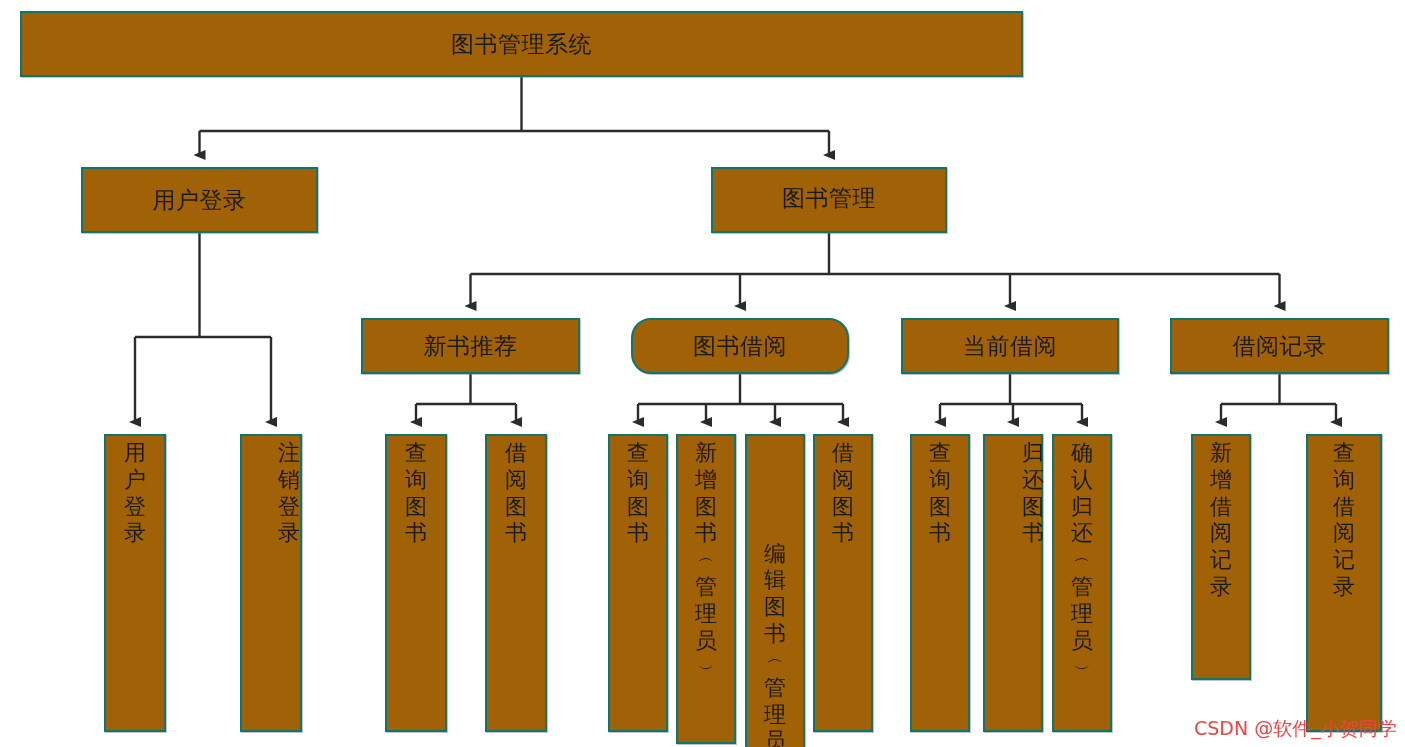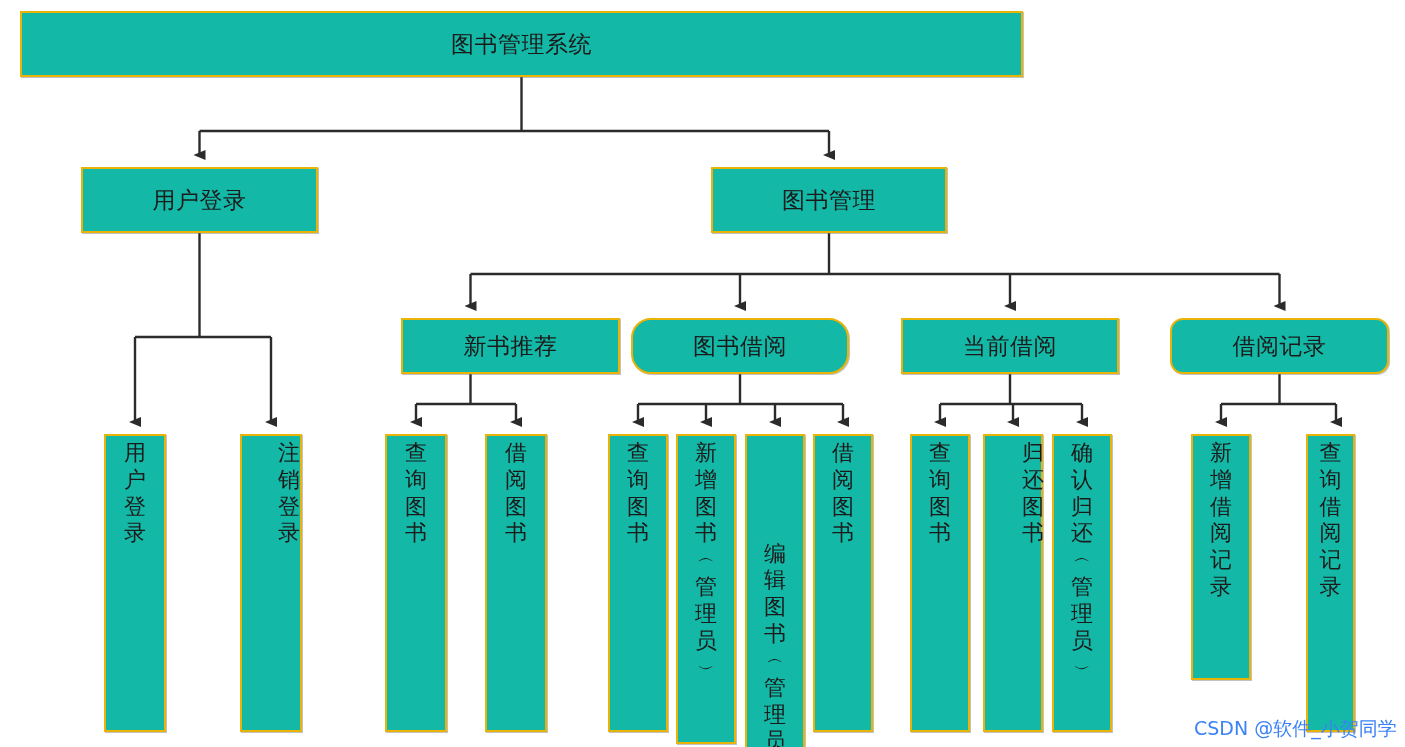--- a/index.html
+++ b/index.html
@@ -21,22 +21,22 @@
     position: absolute;
     left: 0;
     top: 0;
     width: 1405px;
     height: 747px;
     pointer-events: none;
   }
   .node {
     position: absolute;
     box-sizing: border-box;
-    border: 2px solid #eab308;
-    background: #14b8a6;
+    border: 2px solid #0f766e;
+    background: #a16207;
     display: flex;
     align-items: center;
     justify-content: center;
     color: #1a1a1a;
     box-shadow: 1px 1px 0 rgba(120,120,120,0.45);
   }
   .node .lbl {
     display: block;
     text-align: center;
     line-height: 1.15;
@@ -62,21 +62,21 @@
     white-space: normal;
     text-align: center;
   }
   .node.v .lbl .rot {
     display: block;
     transform: rotate(90deg);
     transform-origin: center center;
   }
   .watermark {
     position: absolute;
-    color: #3b82f6;
+    color: #ef4444;
     font-size: 19px;
     white-space: nowrap;
     user-select: none;
   }
 </style>
 </head>
 <body>
 
 <div id="canvas">
   <svg class="edges" id="edge-layer" viewBox="0 0 1405 747" width="1405" height="747" xmlns="http://www.w3.org/2000/svg">
@@ -122,33 +122,33 @@
       </g>
   </svg>
 
   <div id="node-layer">
       <div class="node h root" style="left: 20px; top: 11px; width: 1003px; height: 66px;">
         <span class="lbl">图书管理系统</span>
       </div>
       <div class="node h" style="left: 81px; top: 167px; width: 237px; height: 66px;">
         <span class="lbl">用户登录</span>
       </div>
-      <div class="node h" style="left: 711px; top: 167px; width: 236px; height: 66px;">
+      <div class="node h" style="left: 711px; top: 167px; width: 236px; height: 66px; font-family: Liberation Mono, monospace;">
         <span class="lbl">图书管理</span>
       </div>
-      <div class="node h" style="left: 361px; top: 318px; width: 219px; height: 56px; margin-left: 40px;">
+      <div class="node h" style="left: 361px; top: 318px; width: 219px; height: 56px;">
         <span class="lbl">新书推荐</span>
       </div>
       <div class="node h" style="left: 631px; top: 318px; width: 218px; height: 56px; border-radius: 20px;">
         <span class="lbl">图书借阅</span>
       </div>
       <div class="node h" style="left: 901px; top: 318px; width: 218px; height: 56px;">
         <span class="lbl">当前借阅</span>
       </div>
-      <div class="node h" style="left: 1170px; top: 318px; width: 219px; height: 56px; border-radius: 13px;">
+      <div class="node h" style="left: 1170px; top: 318px; width: 219px; height: 56px;">
         <span class="lbl">借阅记录</span>
       </div>
       <div class="node v" style="left: 104px; top: 434px; width: 62px; height: 298px;">
         <span class="lbl">用户登录</span>
       </div>
       <div class="node v" style="left: 240px; top: 434px; width: 62px; height: 298px; justify-content: flex-end;">
         <span class="lbl">注销登录</span>
       </div>
       <div class="node v" style="left: 385px; top: 434px; width: 62px; height: 298px;">
         <span class="lbl">查询图书</span>
@@ -173,19 +173,19 @@
       </div>
       <div class="node v" style="left: 983px; top: 434px; width: 60px; height: 298px; padding-left: 40px;">
         <span class="lbl">归还图书</span>
       </div>
       <div class="node v" style="left: 1052px; top: 434px; width: 60px; height: 298px;">
         <span class="lbl">确认归还<span class="rot">﹙</span>管理员<span class="rot">﹚</span></span>
       </div>
       <div class="node v" style="left: 1191px; top: 434px; width: 60px; height: 246px;">
         <span class="lbl">新增借阅记录</span>
       </div>
-      <div class="node v" style="left: 1306px; top: 434px; width: 49px; height: 298px;">
+      <div class="node v" style="left: 1306px; top: 434px; width: 76px; height: 298px;">
         <span class="lbl">查询借阅记录</span>
       </div>
     </div>
 
   <div class="watermark" style="left:1194px; top:716px;">CSDN @软件_小贺同学</div>
 </div>
 
 </body></html>

